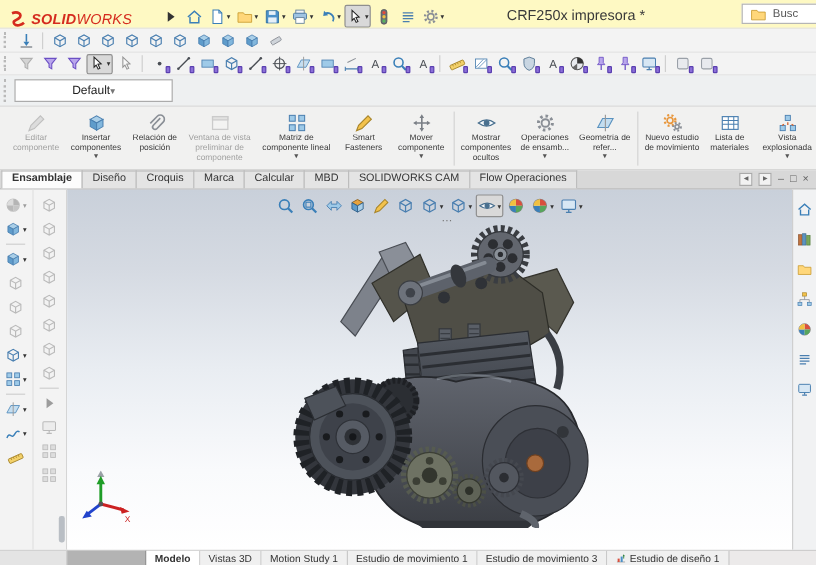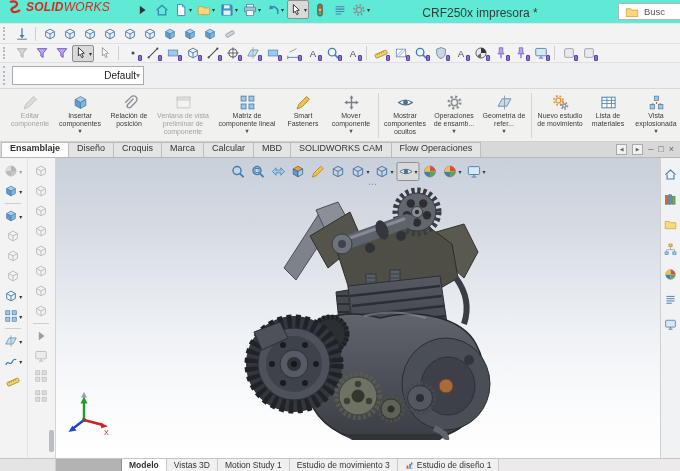--- a/index.html
+++ b/index.html
@@ -1,20 +1,20 @@
 <!DOCTYPE html>
 <html><head>
 <meta charset="utf-8">
 <style>
 *{box-sizing:border-box;margin:0;padding:0}
 html,body{width:680px;height:471px}
 body{position:relative;overflow:hidden;font-family:"Liberation Sans",sans-serif;background:#fff;font-size:10px;color:#333}
 
 
-.titlebar{height:24px;display:flex;align-items:flex-start;background:#5eead4;border-bottom:1px solid #e3e3e3;padding-left:6px;position:relative;gap:17px}
+.titlebar{height:24px;display:flex;align-items:flex-end;background:#fef9c3;border-bottom:1px solid #e3e3e3;padding-left:6px;position:relative;gap:17px}
 .logo{display:flex;align-items:center;gap:2px;margin-right:5px}
 .logo svg{display:block}
 .brand{font-style:italic;color:#d52b1e;font-size:12px;letter-spacing:.2px;white-space:nowrap}
 .brand .bld{font-weight:bold}
 .wtitle{position:absolute;left:480px;transform:translateX(-50%);top:6px;font-size:12px;color:#3a3a3a;white-space:nowrap}
 .searchbox{position:absolute;right:-14px;top:3px;height:17px;width:76px;background:#fff;border:1px solid #b5b5b5;display:flex;align-items:center;gap:3px;padding:0 4px;font-size:9.5px;color:#555}
 .searchbox .tbtn{height:14px;min-width:14px}
 
 
 .tbtn{position:relative;display:inline-flex;align-items:center;justify-content:center;height:19px;min-width:19px;padding:0 1px;border:1px solid transparent;border-radius:2px;flex:0 0 auto}
@@ -24,21 +24,21 @@
 .caret{font-size:6px;color:#333;margin-left:1px;font-style:normal;font-weight:normal}
 .vsep{width:1px;height:14px;background:#cfcfcf;display:inline-block;margin:0 3px;flex:0 0 auto}
 .grip{width:5px;align-self:stretch;margin:3px 4px 3px 1px;border-left:2px dotted #b9b9b9;flex:0 0 auto}
 .pin{position:absolute;right:-1px;bottom:0;width:4px;height:6px;background:#8b6fd8;border:1px solid #5a3fb0;border-radius:1px}
 
 .row2{height:20px;background:#f3f3f3;border-bottom:1px solid #e0e0e0;display:flex;align-items:center;padding-left:2px;overflow:hidden}
 .row3{height:19px;background:#f3f3f3;border-bottom:1px solid #e0e0e0;display:flex;align-items:center;padding-left:2px;overflow:hidden}
 .row3 .tbtn{height:17px}
 
 .configrow{height:26px;background:#eef0f1;border-bottom:1px solid #d8d8d8;display:flex;align-items:center;padding-left:2px}
-.combo{width:132px;height:19px;border:1px solid #ababab;background:#fff;display:flex;align-items:center;justify-content:flex-end;padding:0 3px;font-size:10px;color:#222}
+.combo{width:132px;height:19px;border:1px solid #ababab;background:#fff;display:flex;align-items:center;justify-content:center;padding:0 3px;font-size:10px;color:#222}
 .combo .cc{color:#777;font-size:8px}
 
 
 .ribbon{height:53px;background:#f1f1f0;border-bottom:1px solid #d0d0d0;display:flex;align-items:stretch;padding:1px 0 0 6px;overflow:hidden}
 .rbtn{flex:0 0 auto;display:flex;flex-direction:column;align-items:center;text-align:center;padding-top:3px;border:1px solid transparent;border-radius:2px;font-size:7px;line-height:8px;color:#3a3a3a}
 .rbtn .ric svg{width:17px;height:17px;display:block}
 .rbtn .rlbl{margin-top:1px;max-height:24px;overflow:hidden}
 .rcaret{font-size:6px;line-height:7px;color:#555}
 .rsep{width:1px;background:#d4d4d4;margin:3px 2px;align-self:stretch;flex:0 0 auto}
 
@@ -1090,20 +1090,23 @@
       <div class="btab active">
         <span>Modelo</span>
       </div>
       <div class="btab">
         <span>Vistas 3D</span>
       </div>
       <div class="btab">
         <span>Motion Study 1</span>
       </div>
       <div class="btab">
+        <span>Estudio de movimiento 1</span>
+      </div>
+      <div class="btab">
         <span>Estudio de movimiento 3</span>
       </div>
       <div class="btab">
         <span>
           <svg viewBox="0 0 16 16">
             <path d="M2 13h12" stroke="#888"></path>
             <rect x="3" y="8" width="3" height="5" fill="#d94f3d"></rect>
             <rect x="7.5" y="5" width="3" height="8" fill="#4a90c8"></rect>
             <path d="M12 3v5" stroke="#2a7f3a" stroke-width="1.3"></path>
             <path d="M12 1.6l1.6 2.8h-3.2z" fill="#2a7f3a"></path>

